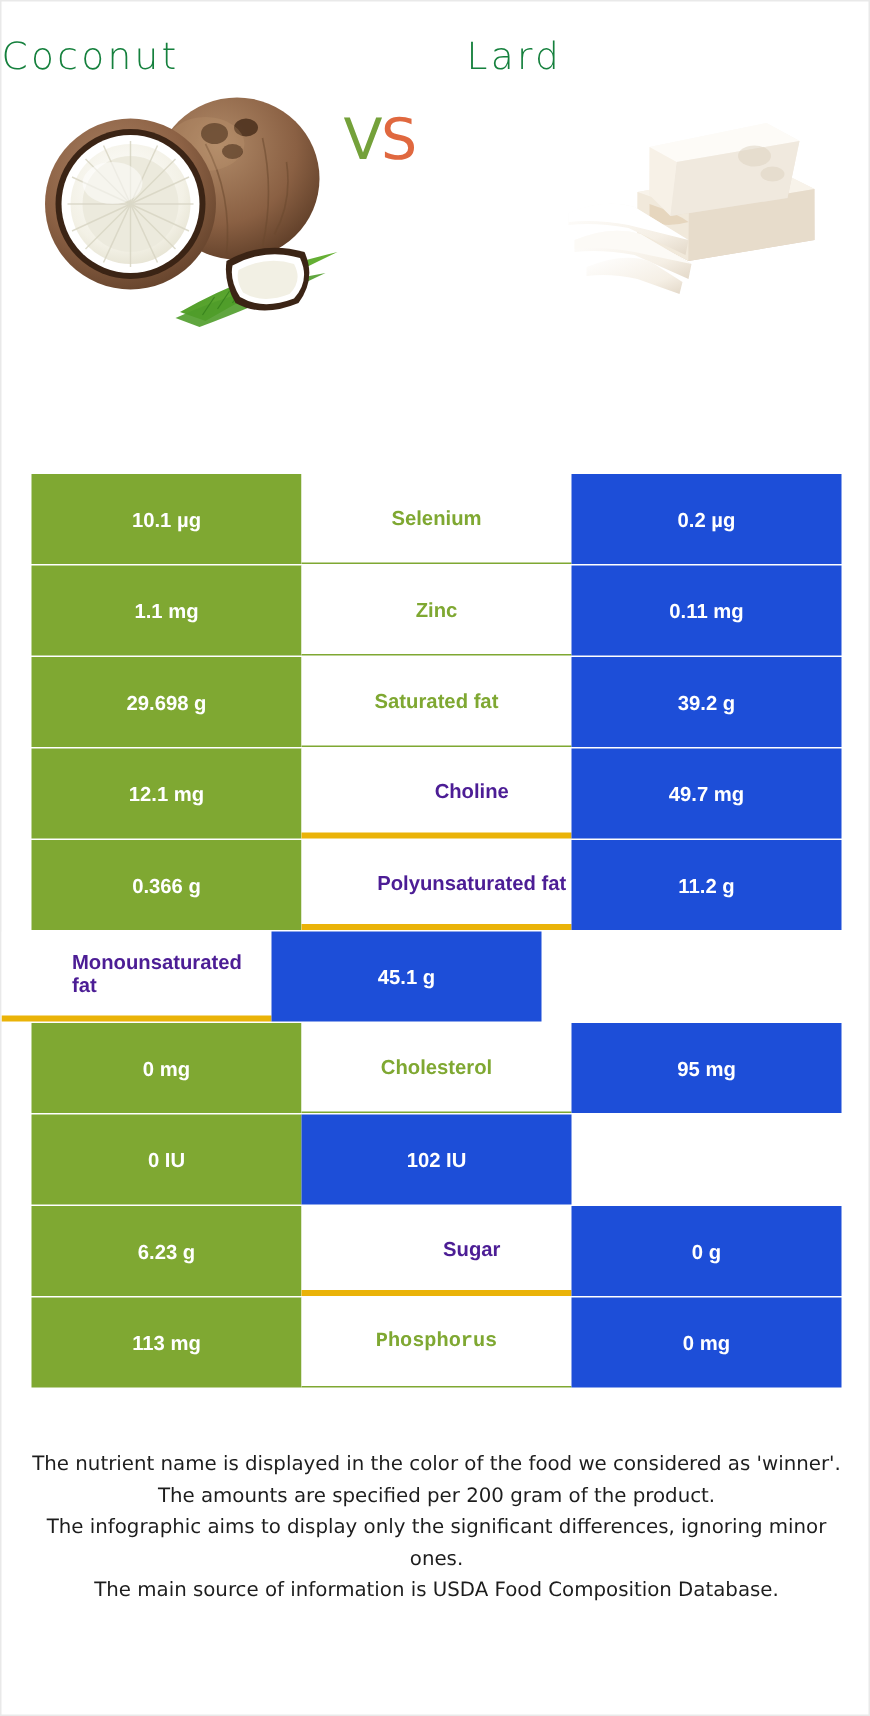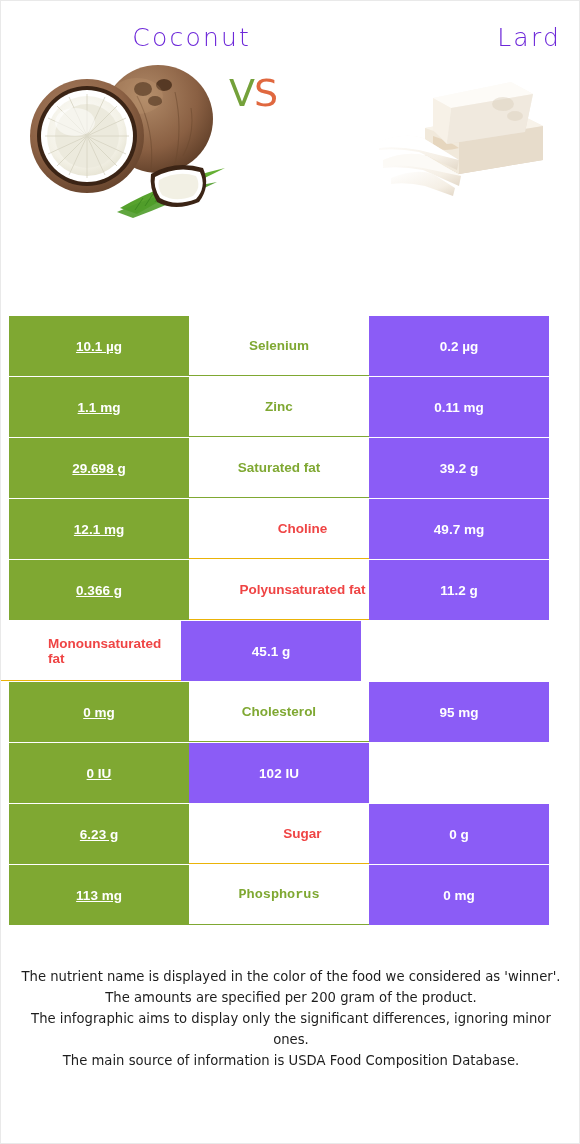--- a/index.html
+++ b/index.html
@@ -27,22 +27,22 @@
   }
   .title-row {
     display: flex;
     padding-top: 22px;
   }
   .title {
     font-family: "DejaVu Sans", sans-serif;
     font-weight: 300;
     font-size: 25px;
     letter-spacing: 2.2px;
-    color: #6d28d9;
-    text-align: right;
+    color: #15803d;
+    text-align: left;
     white-space: nowrap;
   }
   .title-left  { width: 250px; }
   .title-right { width: 250px; margin-left: 60px; }
 
   .hero {
     position: relative;
     height: 200px;
   }
   .hero-left {
@@ -87,37 +87,36 @@
   .cell {
     display: flex;
     align-items: center;
     justify-content: center;
     box-sizing: border-box;
     font-size: 13.5px;
     font-weight: bold;
   }
   .cell-left {
     width: 180px;
-    margin-left: 8px;
+    margin-left: 20px;
     background: #7fa832;
     color: #ffffff;
-    text-decoration: underline;
   }
   .cell-mid {
     width: 180px;
     background: #ffffff;
     font-size: 13.5px;
   }
   .cell-right {
     width: 180px;
-    background: #8b5cf6;
+    background: #1d4ed8;
     color: #ffffff;
   }
   .row.win-left  .cell-mid { color: #7fa832; border-bottom: 1px solid #7fa832; }
-  .row.win-right .cell-mid { color: #ef4444; border-bottom: 1px solid #eab308; padding-left: 47px; }
+  .row.win-right .cell-mid { color: #4c1d95; border-bottom: 4px solid #eab308; padding-left: 47px; }
   .row:last-child .cell-mid { border-bottom-width: 1px; font-family: Liberation Mono, monospace; }
 
   
   .footer {
     position: absolute;
     left: 0;
     top: 965px;
     width: 580px;
     text-align: center;
     font-family: "DejaVu Sans", sans-serif;

